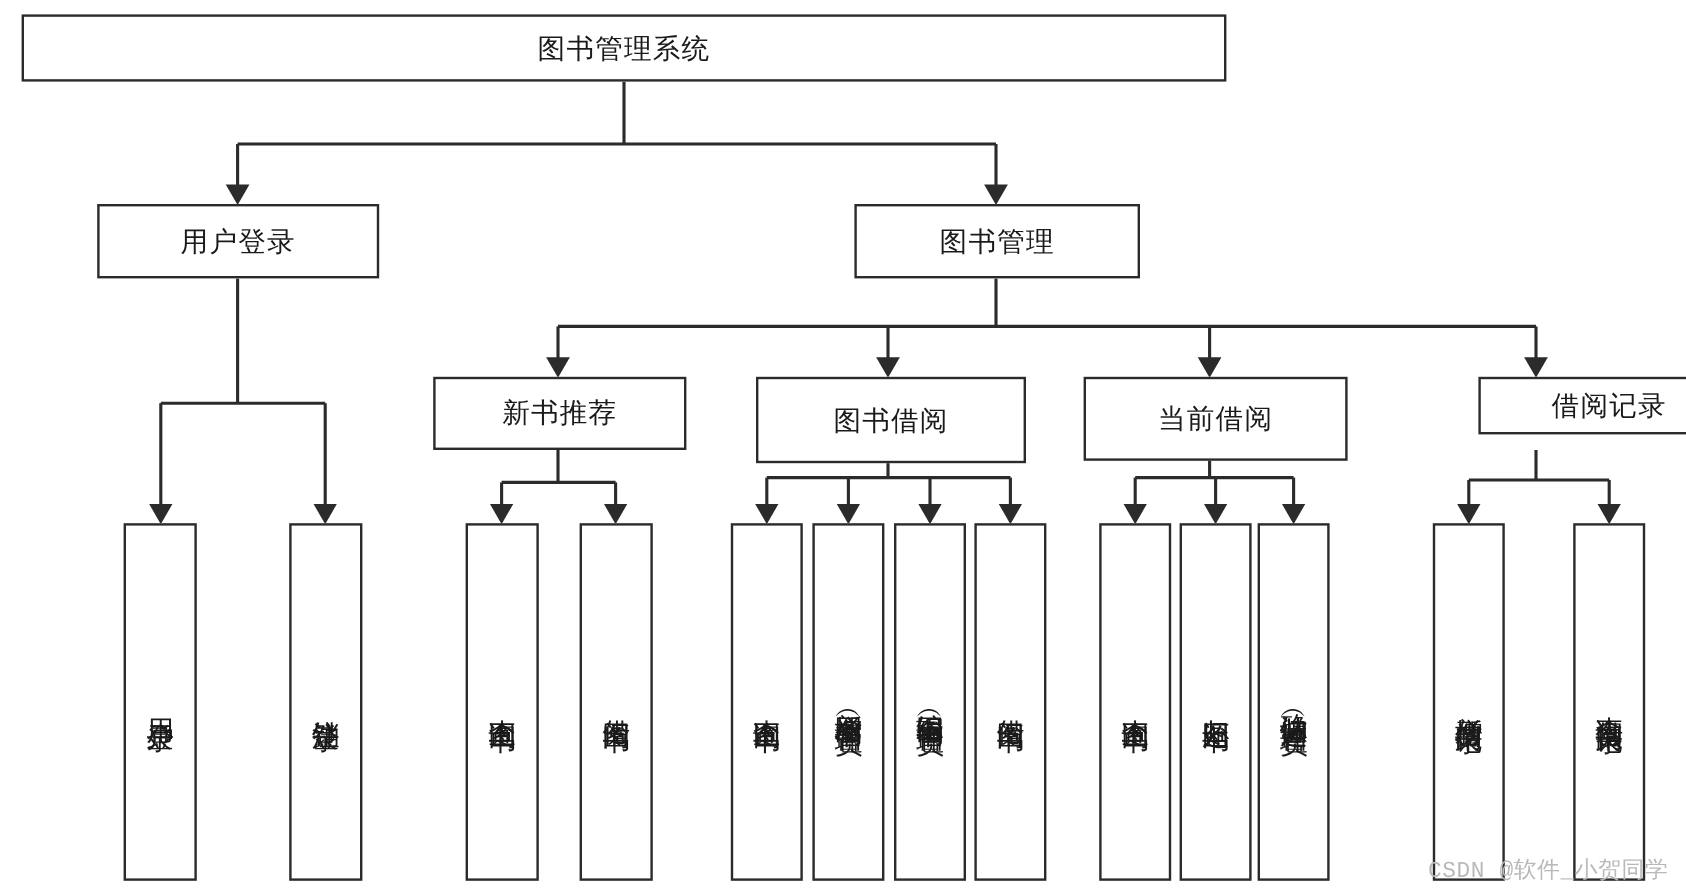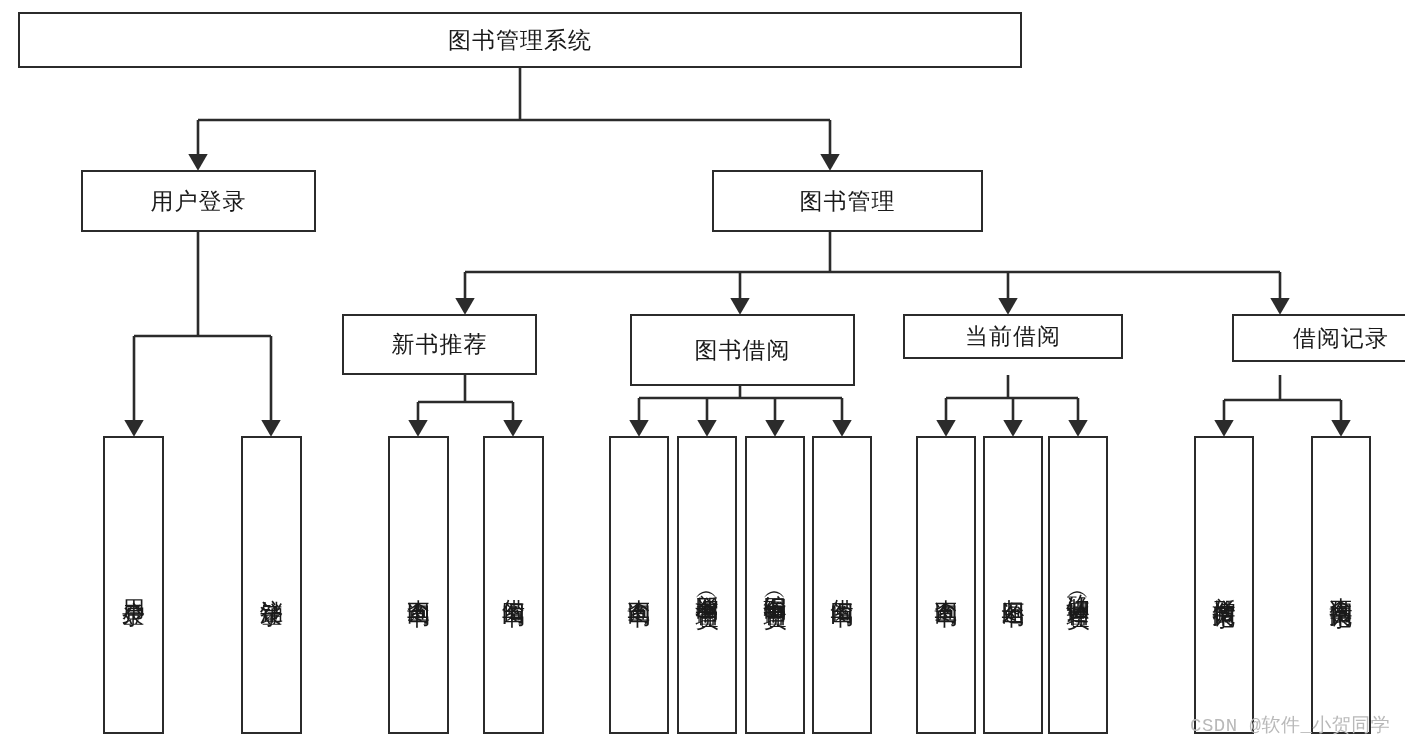--- a/index.html
+++ b/index.html
@@ -120,31 +120,31 @@
     </g>
   </svg>
 
   <div class="node h" style="left:18px; top:12px; width:1004px; height:56px;">
     <span>图书管理系统</span>
   </div>
 
   <div class="node h" style="left:81px; top:170px; width:235px; height:62px;">
     <span>用户登录</span>
   </div>
-  <div class="node h" style="left:712px; top:170px; width:271px; height:62px;">
+  <div class="node h" style="left:712px; top:170px; width:238px; height:62px;">
     <span>图书管理</span>
   </div>
 
-  <div class="node h" style="left:342px; top:314px; width:195px; height:61px;">
+  <div class="node h" style="left:361px; top:314px; width:211px; height:61px;">
     <span>新书推荐</span>
   </div>
   <div class="node h" style="left:630px; top:314px; width:225px; height:72px;">
     <span>图书借阅</span>
   </div>
-  <div class="node h" style="left:903px; top:314px; width:220px; height:45px;">
+  <div class="node h" style="left:903px; top:314px; width:220px; height:70px;">
     <span>当前借阅</span>
   </div>
   <div class="node h" style="left:1232px; top:314px; width:218px; height:48px;">
     <span>借阅记录</span>
   </div>
 
   <div class="node v" style="left:103px; top:436px; width:61px; height:298px;">
     <span class="vlabel">用户登录</span>
   </div>
   <div class="node v" style="left:241px; top:436px; width:61px; height:298px;">

